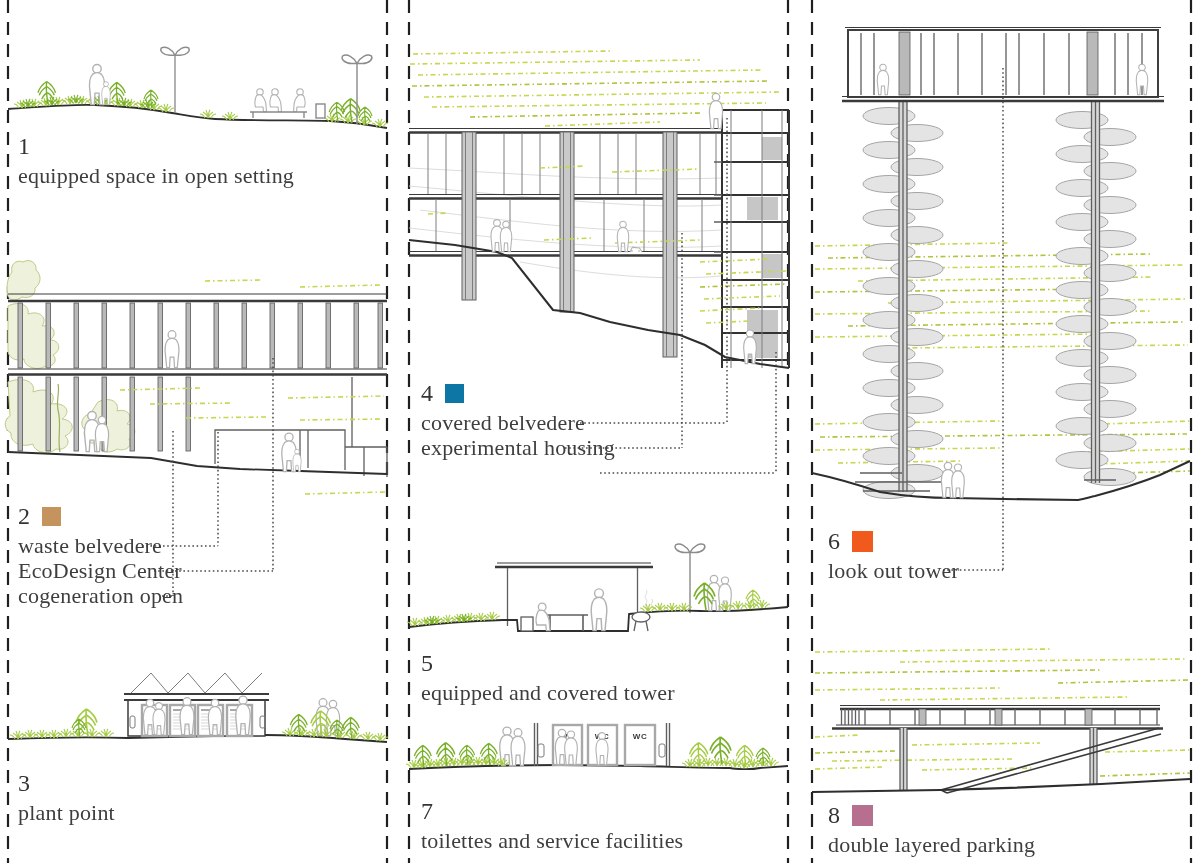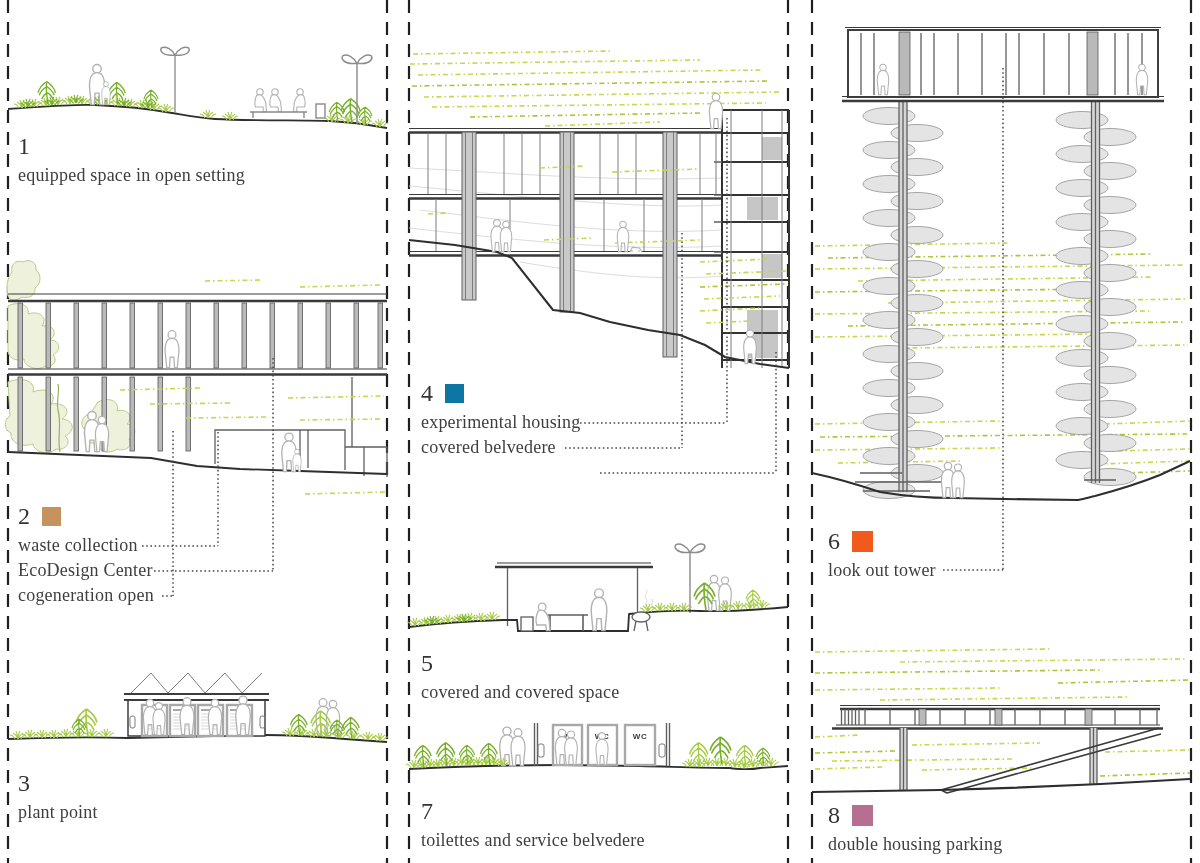--- a/index.html
+++ b/index.html
@@ -2,21 +2,21 @@
 <html><head>
 <meta charset="utf-8">
 <style>
   html,body{margin:0;padding:0}
   body{width:1200px;height:863px;background:#ffffff;overflow:hidden}
   .canvas{position:relative;width:1200px;height:863px;font-family:"Liberation Serif",serif;color:#3e3e3e}
   svg.sheet{position:absolute;left:0;top:0}
   .label{position:absolute}
   .numrow{display:flex;align-items:center;gap:12px;height:26px;margin-bottom:4px}
   .num{font-size:24px;line-height:26px;color:#343434}
-  .ttl{font-size:18px;line-height:25px;letter-spacing:.2px;white-space:nowrap}
+  .ttl{font-size:22px;line-height:25px;letter-spacing:.2px;white-space:nowrap}
   .sw{display:block}
   
   .ln{stroke:#2e2e2e;stroke-width:1.8;fill:none}
   .ln2{stroke:#2e2e2e;stroke-width:2.1;fill:none}
   .thin{stroke:#7d7d7d;stroke-width:1;fill:none}
   .thin2{stroke:#5f5f5f;stroke-width:1.3;fill:none}
   .slab1{stroke:#3a3a3a;stroke-width:1;fill:none}
   .slab2{stroke:#3a3a3a;stroke-width:2.5;fill:none}
   .mu{fill:#b9b9b9;stroke:#565656;stroke-width:.8}
   .col{fill:#c9c9c9;stroke:#606060;stroke-width:1}
@@ -571,70 +571,70 @@
   <div class="ttl">equipped space in open setting</div>
 </div>
 
 <div class="label" style="left:18px;top:503px">
   <div class="numrow">
     <span class="num">2</span>
     <svg class="sw" width="19" height="19">
           <rect width="19" height="19" fill="#c4935e"></rect>
         </svg>
   </div>
-  <div class="ttl">waste collection</div>
+  <div class="ttl">waste belvedere</div>
   <div class="ttl">EcoDesign Center</div>
   <div class="ttl">cogeneration open</div>
 </div>
 
 <div class="label" style="left:18px;top:770px">
   <div class="numrow">
         <span class="num">3</span>
       </div>
   <div class="ttl">plant point</div>
 </div>
 
 <div class="label" style="left:421px;top:380px">
   <div class="numrow">
     <span class="num">4</span>
     <svg class="sw" width="19" height="19">
           <rect width="19" height="19" fill="#0d76a4"></rect>
         </svg>
   </div>
+  <div class="ttl">covered belvedere</div>
   <div class="ttl">experimental housing</div>
-  <div class="ttl">covered belvedere</div>
 </div>
 
 <div class="label" style="left:421px;top:650px">
   <div class="numrow">
         <span class="num">5</span>
       </div>
-  <div class="ttl">covered and covered space</div>
+  <div class="ttl">equipped and covered tower</div>
 </div>
 
 <div class="label" style="left:421px;top:798px">
   <div class="numrow">
         <span class="num">7</span>
       </div>
-  <div class="ttl">toilettes and service belvedere</div>
+  <div class="ttl">toilettes and service facilities</div>
 </div>
 
 <div class="label" style="left:828px;top:528px">
   <div class="numrow">
     <span class="num">6</span>
     <svg class="sw" width="21" height="21">
           <rect width="21" height="21" fill="#f05a1d"></rect>
         </svg>
   </div>
   <div class="ttl">look out tower</div>
 </div>
 
 <div class="label" style="left:828px;top:802px">
   <div class="numrow">
     <span class="num">8</span>
     <svg class="sw" width="21" height="21">
           <rect width="21" height="21" fill="#b76f90"></rect>
         </svg>
   </div>
-  <div class="ttl">double housing parking</div>
+  <div class="ttl">double layered parking</div>
 </div>
 
 </div>
 
 </body></html>

